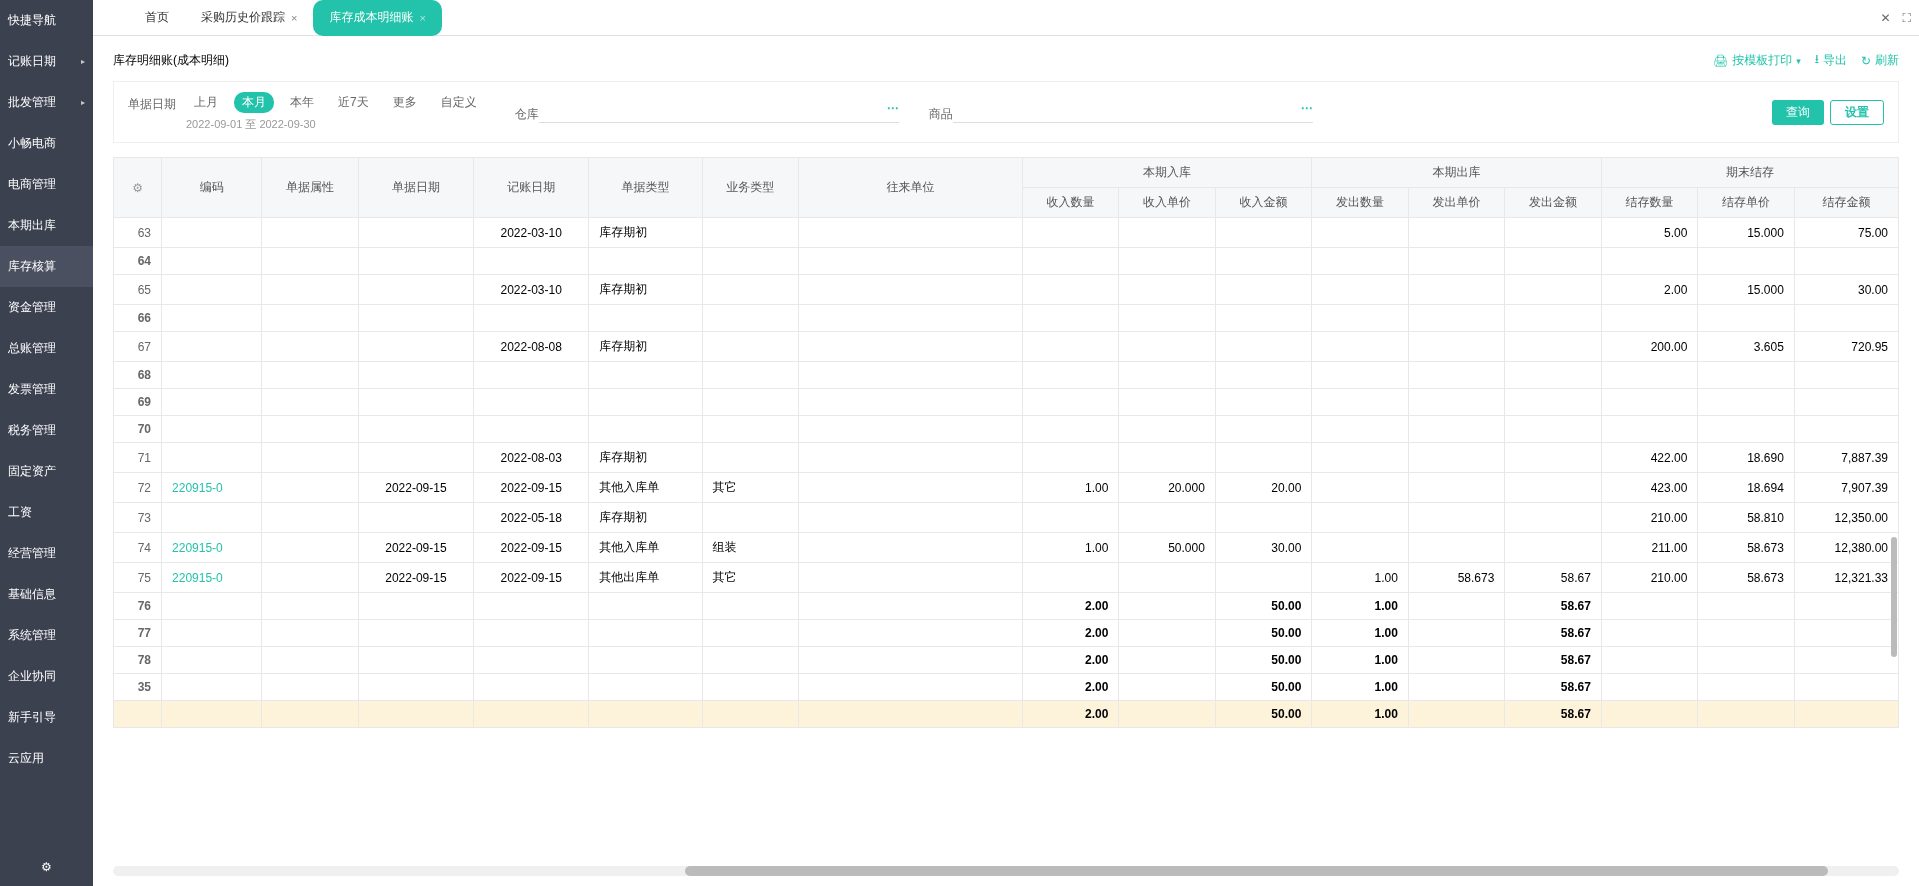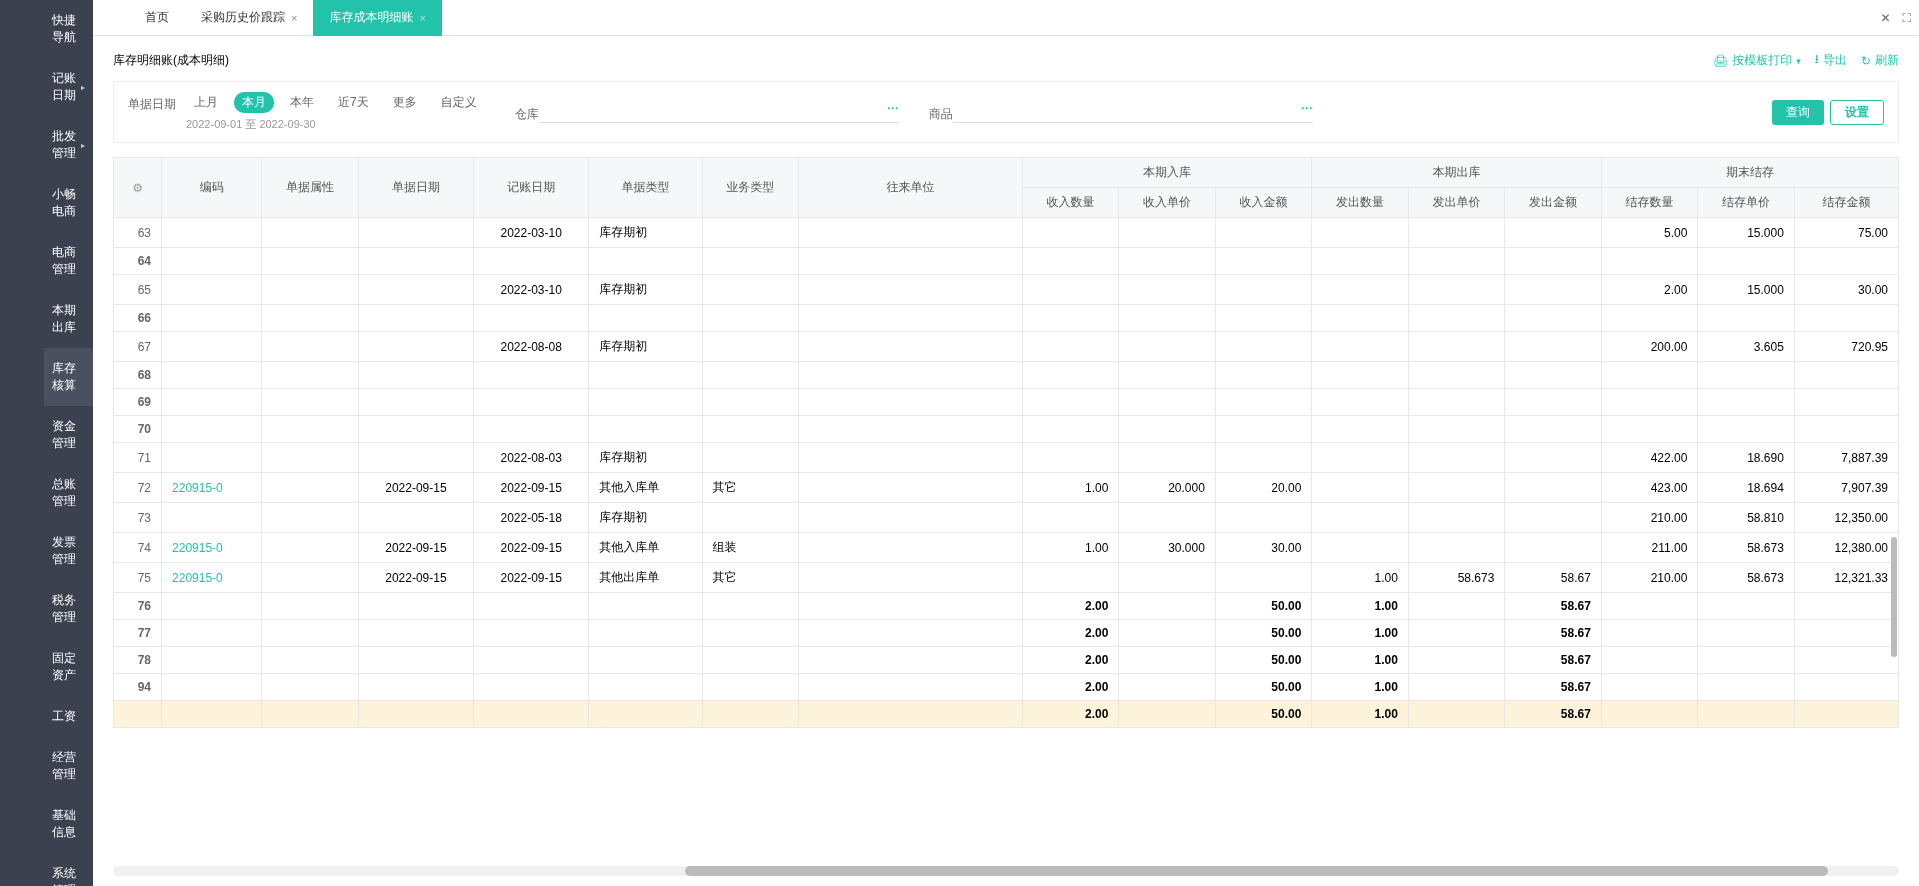--- a/index.html
+++ b/index.html
@@ -1,25 +1,25 @@
 <!DOCTYPE html>
 <html><head>
 <meta charset="utf-8">
 <style>
 * { margin: 0; padding: 0; box-sizing: border-box; font-family: "Microsoft YaHei", Arial, sans-serif; font-size: 12px; }
 body { display: flex; height: 886px; width: 1919px; background: #fff; overflow: hidden; }
 .sidebar { width: 93px; background: #3c4150; color: #fff; display: flex; flex-direction: column; height: 100%; }
-.sidebar-item { padding: 12px 8px; cursor: pointer; display: flex; align-items: center; justify-content: space-between; margin-left: 44px; }
+.sidebar-item { padding: 12px 8px; cursor: pointer; display: flex; align-items: center; justify-content: space-between; }
 .sidebar-item.active { background: #4a5060; }
 .sidebar-item .arrow { font-size: 8px; color: #ccc; }
 .sidebar-footer { margin-top: auto; text-align: center; padding: 12px 0; }
 .main { flex: 1; display: flex; flex-direction: column; overflow: hidden; }
 .tabs { display: flex; align-items: center; border-bottom: 1px solid #e0e0e0; height: 36px; position: relative; padding-left: 36px; }
 .tab { padding: 0 16px; height: 36px; display: flex; align-items: center; cursor: pointer; color: #333; gap: 6px; }
-.tab.active { background: #22c3aa; color: #fff; }
+.tab.active { background: #22c3aa; color: #fff; border-radius: 10px; }
 .tab .close { font-size: 11px; opacity: 0.6; }
 .tab-right { margin-left: auto; display: flex; align-items: center; gap: 12px; padding-right: 8px; }
 .page-title { padding: 14px 20px 10px; font-size: 18px; font-weight: 500; display: flex; align-items: center; }
 .actions { margin-left: auto; display: flex; gap: 14px; align-items: center; font-size: 12px; }
 .action-btn { color: #22c3aa; cursor: pointer; display: flex; align-items: center; gap: 4px; }
 .filter-panel { margin: 0 20px; background: #fff; border: 1px solid #eee; }
 .filter-row { display: flex; align-items: center; padding: 10px 14px; gap: 30px; }
 .filter-group { display: flex; align-items: flex-start; gap: 10px; }
 .filter-label { color: #666; padding-top: 4px; }
 .filter-options { display: flex; flex-direction: column; gap: 4px; }
@@ -435,21 +435,21 @@
           <tr>
             <td class="rnum">74</td>
             <td class="link">220915-0</td>
             <td></td>
             <td>2022-09-15</td>
             <td>2022-09-15</td>
             <td class="txt">其他入库单</td>
             <td class="txt">组装</td>
             <td></td>
             <td class="num">1.00</td>
-            <td class="num">30.000</td>
+            <td class="num">50.000</td>
             <td class="num">30.00</td>
             <td class="num"></td>
             <td class="num"></td>
             <td class="num"></td>
             <td class="num">211.00</td>
             <td class="num">58.673</td>
             <td class="num">12,380.00</td>
           </tr>
           <tr>
             <td class="rnum">75</td>
@@ -521,21 +521,21 @@
             <td class="num"></td>
             <td class="num">50.00</td>
             <td class="num">1.00</td>
             <td class="num"></td>
             <td class="num">58.67</td>
             <td class="num"></td>
             <td class="num"></td>
             <td class="num"></td>
           </tr>
           <tr class="bold">
-            <td class="rnum">94</td>
+            <td class="rnum">35</td>
             <td class="link"></td>
             <td></td>
             <td></td>
             <td></td>
             <td class="txt"></td>
             <td class="txt"></td>
             <td></td>
             <td class="num">2.00</td>
             <td class="num"></td>
             <td class="num">50.00</td>

